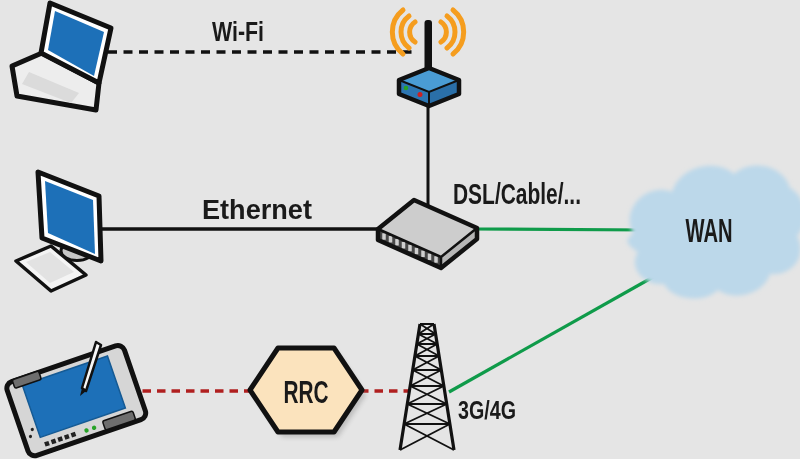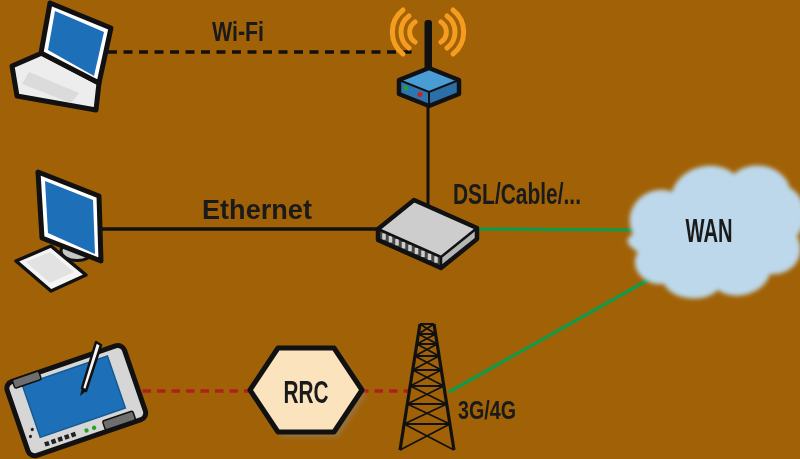--- a/index.html
+++ b/index.html
@@ -1,16 +1,16 @@
 <!DOCTYPE html>
 <html><head>
 <meta charset="utf-8">
 <style>
   html,body{margin:0;padding:0;background:#fff;}
-  .stage{width:800px;height:459px;background:#a16207;position:relative;overflow:hidden;
+  .stage{width:800px;height:459px;background:#e5e5e5;position:relative;overflow:hidden;
          font-family:"Liberation Sans",sans-serif;}
   svg text{font-family:"Liberation Sans",sans-serif;font-weight:700;fill:#1a1a1a;}
 </style>
 </head>
 <body>
 
 <div class="stage">
 <svg width="800" height="459" viewBox="0 0 800 459">
   <defs>
     <filter id="soft" x="-15%" y="-15%" width="130%" height="130%">

